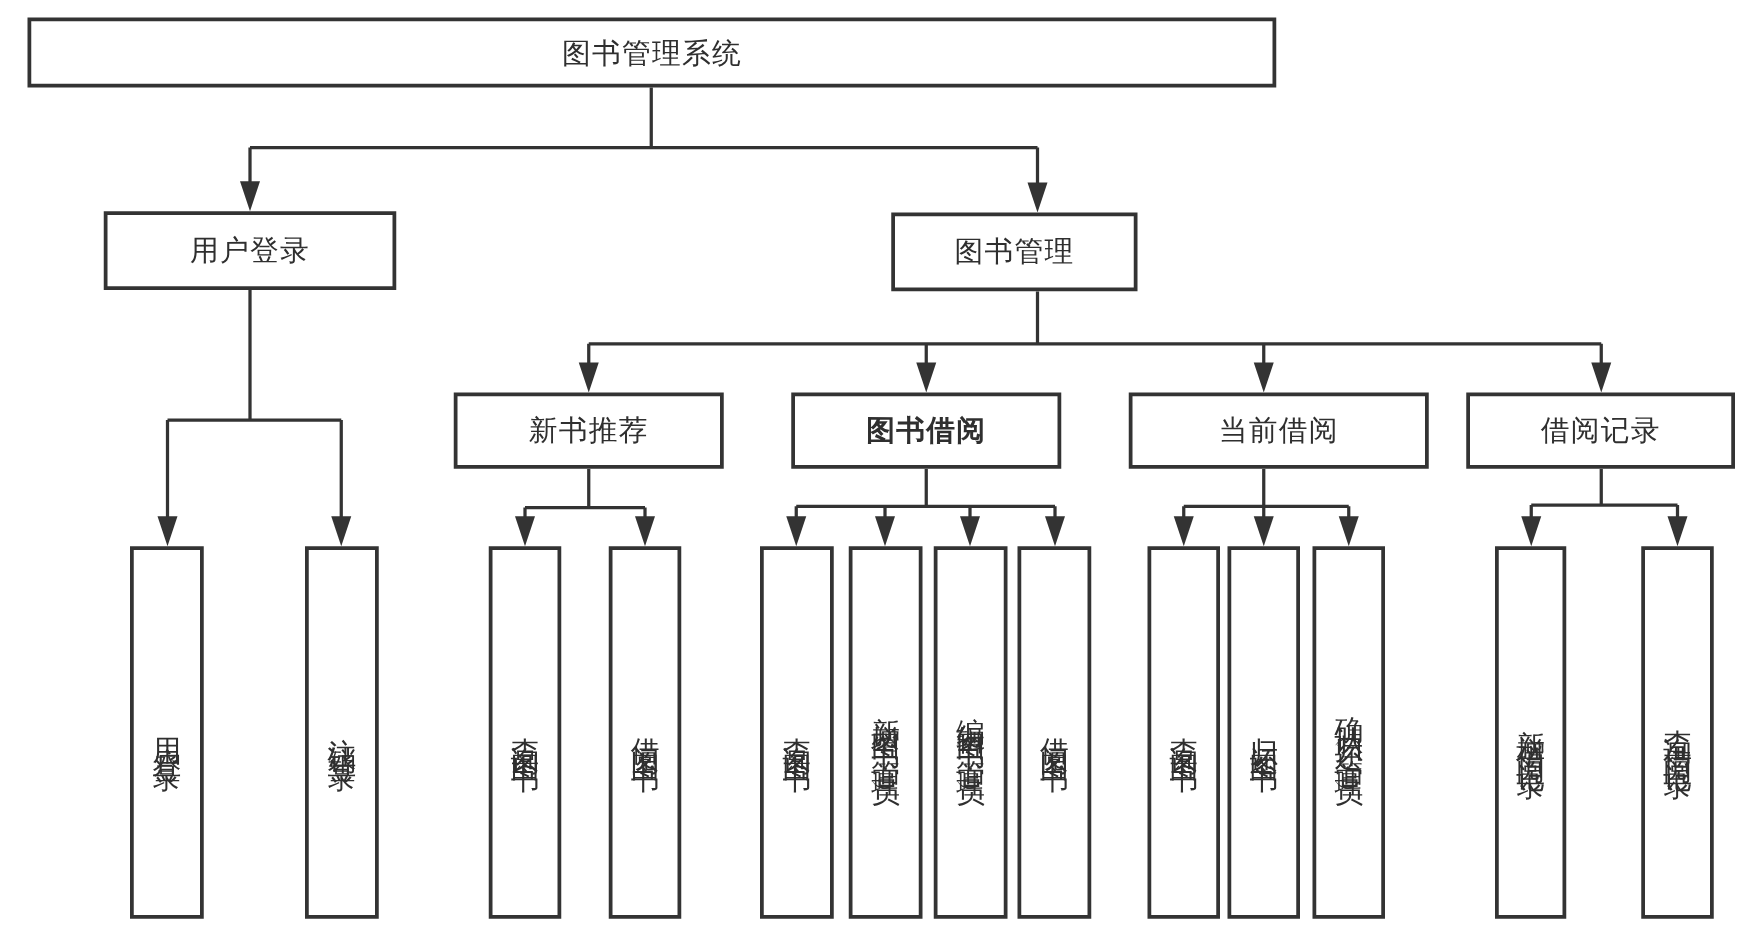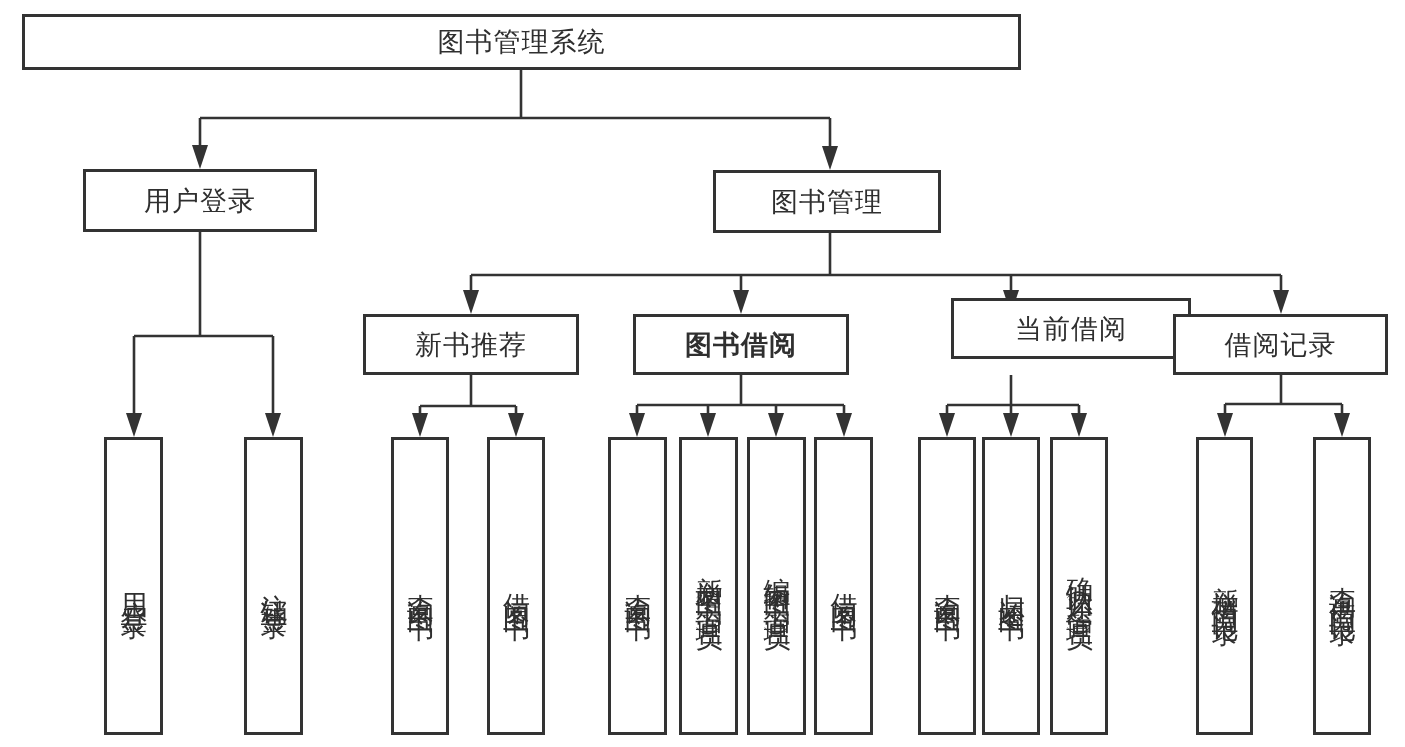--- a/index.html
+++ b/index.html
@@ -27,21 +27,21 @@
     width: 1405px; height: 747px;
     z-index: 1;
   }
   .connector { stroke: var(--line); stroke-width: 2.6; fill: none; }
   .arrowhead { fill: var(--line); stroke: none; }
   .box {
     position: absolute;
     background: var(--bg);
     border: 3px solid var(--line);
     color: var(--text);
-    font-size: 27px;
+    font-size: 23px;
     display: flex;
     align-items: center;
     justify-content: center;
     z-index: 2;
     letter-spacing: 1px;
     white-space: nowrap;
   }
   .leaf {
     writing-mode: vertical-rl;
     text-orientation: mixed;
@@ -137,25 +137,25 @@
       <path class="connector" d="M1225 404 V414"></path>
       <polygon class="arrowhead" points="1217,413 1233,413 1225,437"></polygon>
       <path class="connector" d="M1342 404 V414"></path>
       <polygon class="arrowhead" points="1334,413 1350,413 1342,437"></polygon>
     </g>
   </svg>
 
   <div class="box" style="left:22px; top:14px; width:999px; height:56px;">图书管理系统</div>
 
   <div class="box" style="left:83px; top:169px; width:234px; height:63px;">用户登录</div>
-  <div class="box" style="left:713px; top:170px; width:228px; height:63px;">图书管理</div>
+  <div class="box" style="left:713px; top:170px; width:197px; height:63px;">图书管理</div>
 
   <div class="box" style="left:363px; top:314px; width:216px; height:61px;">新书推荐</div>
   <div class="box" style="left:633px; top:314px; width:216px; height:61px;font-weight:bold;">图书借阅</div>
-  <div class="box" style="left:903px; top:298px; width:240px; height:61px;margin-left:48px;">当前借阅</div>
+  <div class="box" style="left:903px; top:314px; width:240px; height:61px;">当前借阅</div>
   <div class="box" style="left:1173px; top:314px; width:215px; height:61px;text-align:right;">借阅记录</div>
 
   <div class="box leaf" style="left:104px; top:437px; width:59px; height:298px;">用户登录</div>
   <div class="box leaf" style="left:244px; top:437px; width:59px; height:298px;">注销登录</div>
 
   <div class="box leaf" style="left:391px; top:437px; width:58px; height:298px;">查询图书</div>
   <div class="box leaf" style="left:487px; top:437px; width:58px; height:298px;">借阅图书</div>
 
   <div class="box leaf" style="left:608px; top:437px; width:59px; height:298px;">查询图书</div>
   <div class="box leaf" style="left:679px; top:437px; width:59px; height:298px;">新增图书（管理员）</div>

